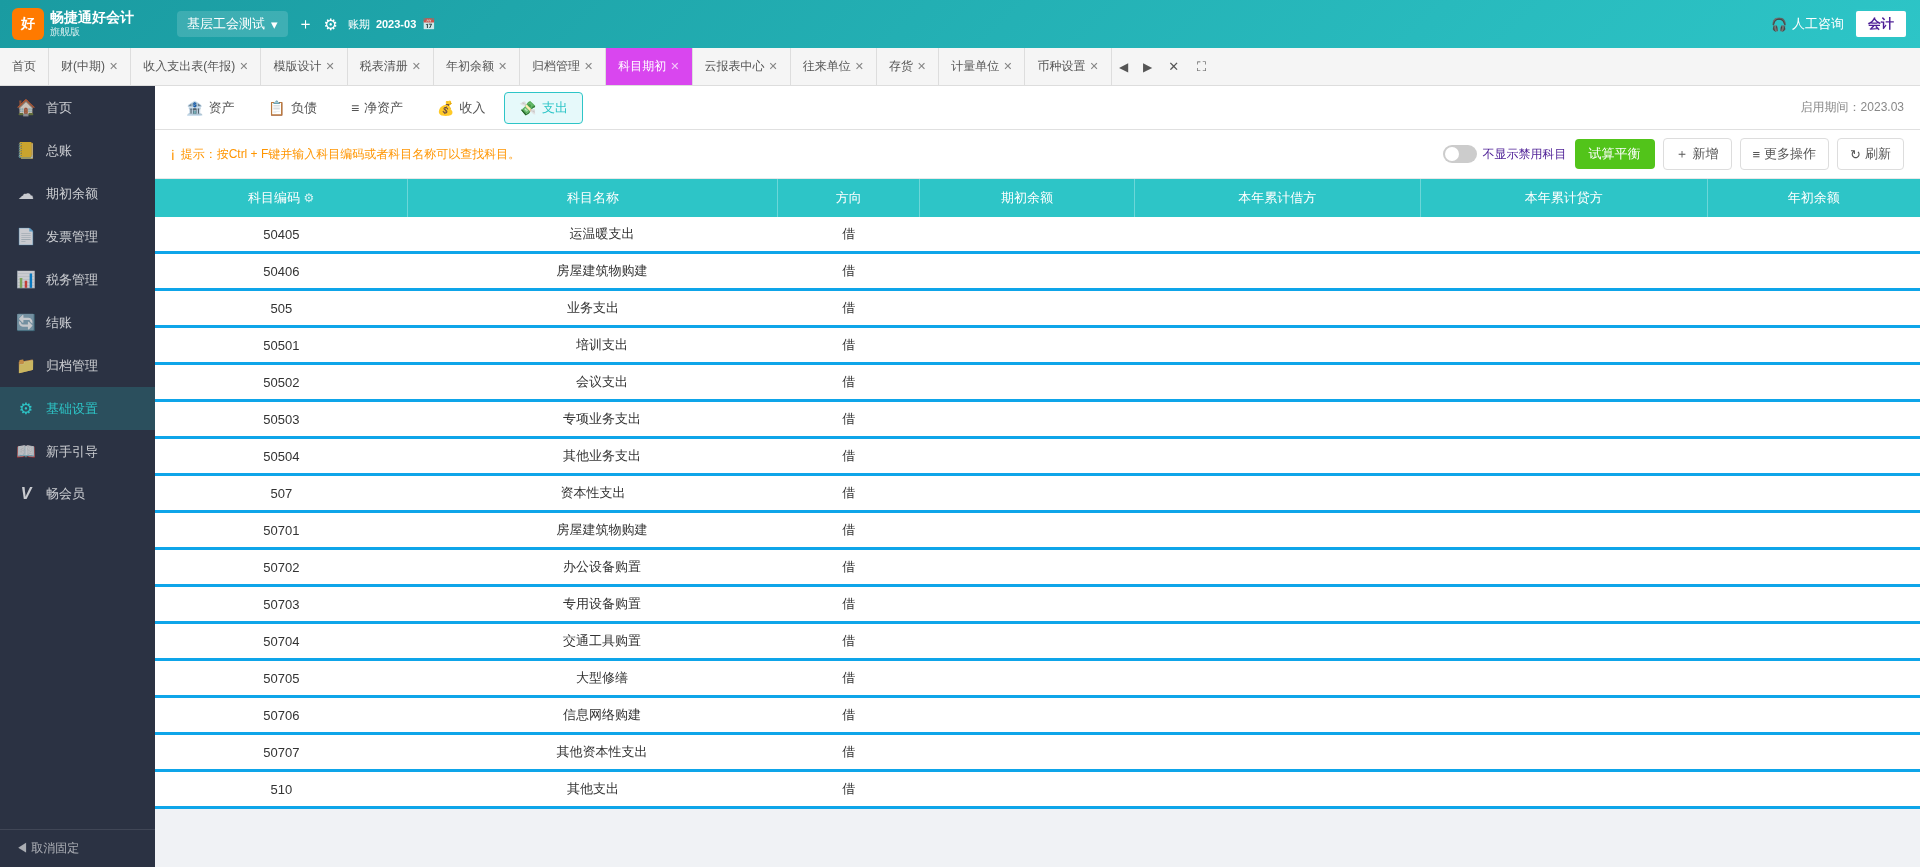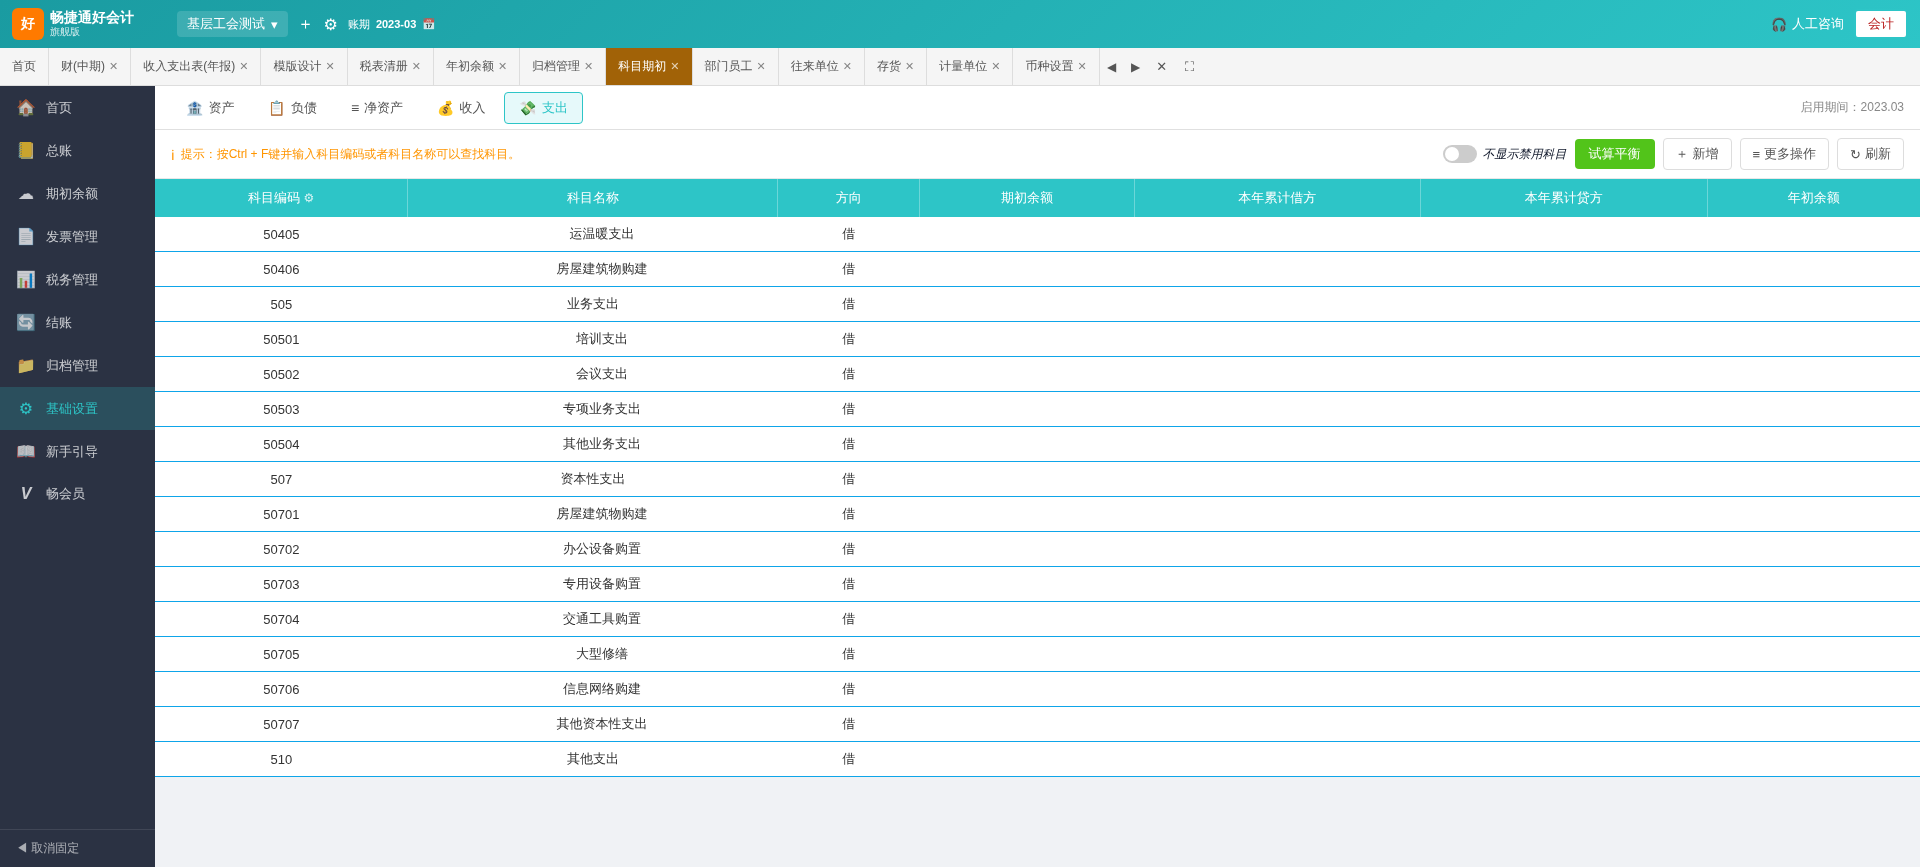--- a/index.html
+++ b/index.html
@@ -46,25 +46,25 @@
       margin-left: auto;
       display: flex; align-items: center; gap: 10px;
     }
     .help-btn {
       display: flex; align-items: center; gap: 4px;
       color: white; font-size: 13px; cursor: pointer;
     }
     .account-btn {
       border: 2px solid #2dc5c7;
       background: white;
-      color: #b91c1c;
+      color: #4c1d95;
       padding: 4px 12px;
       border-radius: 4px;
       font-size: 13px;
-      font-weight: normal;
+      font-weight: bold;
       cursor: pointer;
     }
 
     
     .tab-bar {
       height: 38px;
       background: #f5f5f5;
       border-bottom: 1px solid #ddd;
       display: flex;
       align-items: stretch;
@@ -75,21 +75,21 @@
       display: flex; align-items: center; gap: 4px;
       padding: 0 12px;
       font-size: 12px;
       color: #555;
       border-right: 1px solid #ddd;
       cursor: pointer;
       white-space: nowrap;
       flex-shrink: 0;
     }
     .tab-item.active {
-      background: #a16207;
+      background: #d946ef;
       color: white;
     }
     .tab-close { font-size: 11px; opacity: 0.7; cursor: pointer; }
     .tab-nav-btn {
       display: flex; align-items: center; justify-content: center;
       width: 24px;
       cursor: pointer;
       color: #555;
       font-size: 12px;
       flex-shrink: 0;
@@ -233,21 +233,21 @@
       border: 1px solid #ddd;
       padding: 6px 12px;
       border-radius: 4px;
       font-size: 13px;
       cursor: pointer;
       display: flex; align-items: center; gap: 4px;
     }
     .toggle-area {
       display: flex; align-items: center; gap: 6px;
       margin-left: 8px;
-      font-size: 12px; color: #0f172a; font-style: italic;
+      font-size: 12px; color: #4c1d95;
     }
     .toggle-switch {
       width: 34px; height: 18px;
       background: #ccc;
       border-radius: 9px;
       position: relative;
       cursor: pointer;
     }
     .toggle-switch::after {
       content: '';
@@ -277,21 +277,21 @@
     }
     .data-table thead th {
       padding: 10px 12px;
       font-size: 13px;
       font-weight: normal;
       text-align: center;
       border-right: 1px solid rgba(255,255,255,0.3);
     }
     .data-table thead th:last-child { border-right: none; }
     .data-table tbody tr {
-      border-bottom: 1px solid #0ea5e9;
+      border-bottom: 3px solid #0ea5e9;
     }
     .data-table tbody td {
       padding: 8px 12px;
       font-size: 13px;
       text-align: center;
       color: #333;
     }
     .td-code { text-align: center; color: #333; }
     .td-name { text-align: left; padding-left: 20px; color: #333; }
     .td-name.parent { font-weight: 500; }
@@ -361,21 +361,21 @@
   </div>
   <div class="tab-item">
     <span>归档管理</span>
     <span class="tab-close">✕</span>
   </div>
   <div class="tab-item active">
     <span>科目期初</span>
     <span class="tab-close">✕</span>
   </div>
   <div class="tab-item">
-    <span>部门员工</span>
+    <span>云报表中心</span>
     <span class="tab-close">✕</span>
   </div>
   <div class="tab-item">
     <span>往来单位</span>
     <span class="tab-close">✕</span>
   </div>
   <div class="tab-item">
     <span>存货</span>
     <span class="tab-close">✕</span>
   </div>

